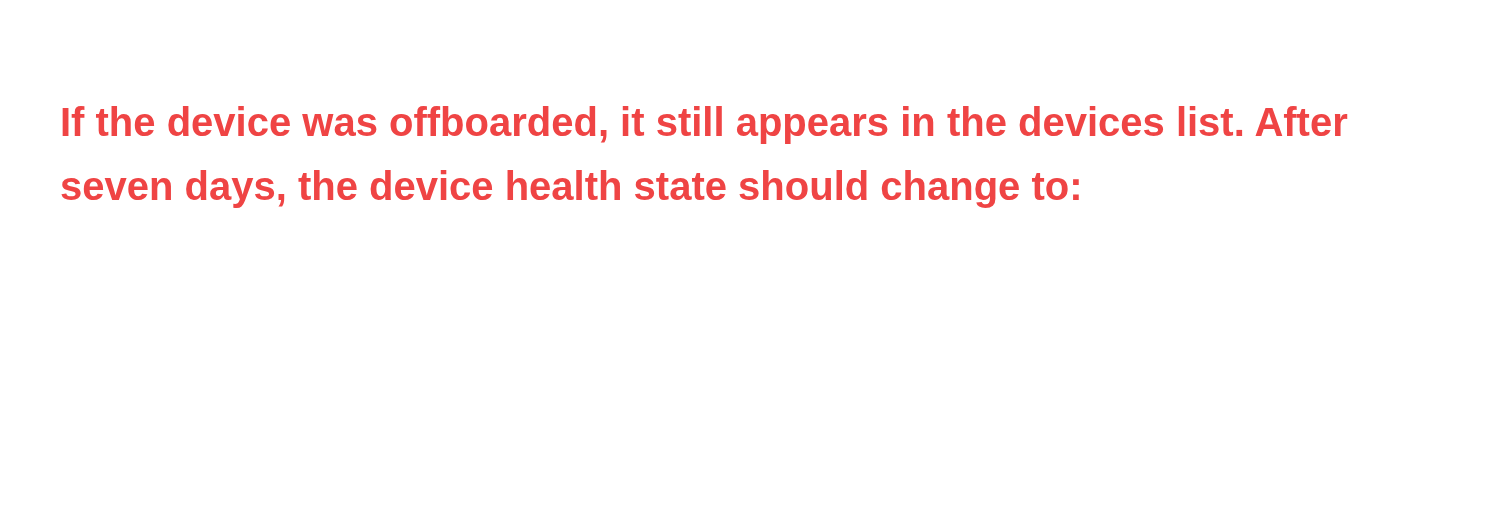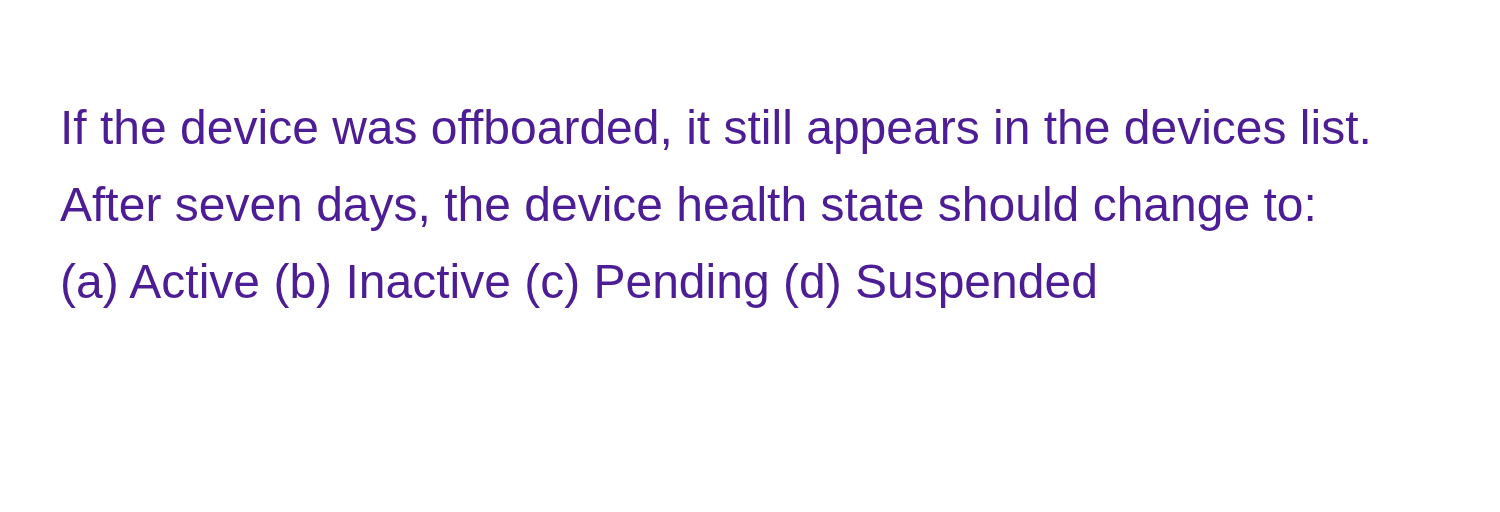--- a/index.html
+++ b/index.html
@@ -8,32 +8,31 @@
       box-sizing: border-box;
     }
     body {
       width: 1500px;
       height: 512px;
       background: #ffffff;
       font-family: -apple-system, BlinkMacSystemFont, "Segoe UI", Helvetica, Arial, sans-serif;
       padding: 90px 60px;
     }
     .question-container {
-      font-size: 48px;
+      font-size: 40px;
       line-height: 1.6;
-      color: #4c1d95;
-      font-weight: 400;
+      color: #ef4444;
+      font-weight: 700;
     }
     .question-stem {
       display: block;
     }
     .question-options {
       display: block;
       margin-top: 0;
     }
   </style>
 </head>
 <body>
 
 <div class="question-container">
   <span class="question-stem">If the device was offboarded, it still appears in the devices list. After seven days, the device health state should change to:</span>
-  <span class="question-options">(a) Active (b) Inactive (c) Pending (d) Suspended</span>
 </div>
 
 </body></html>

